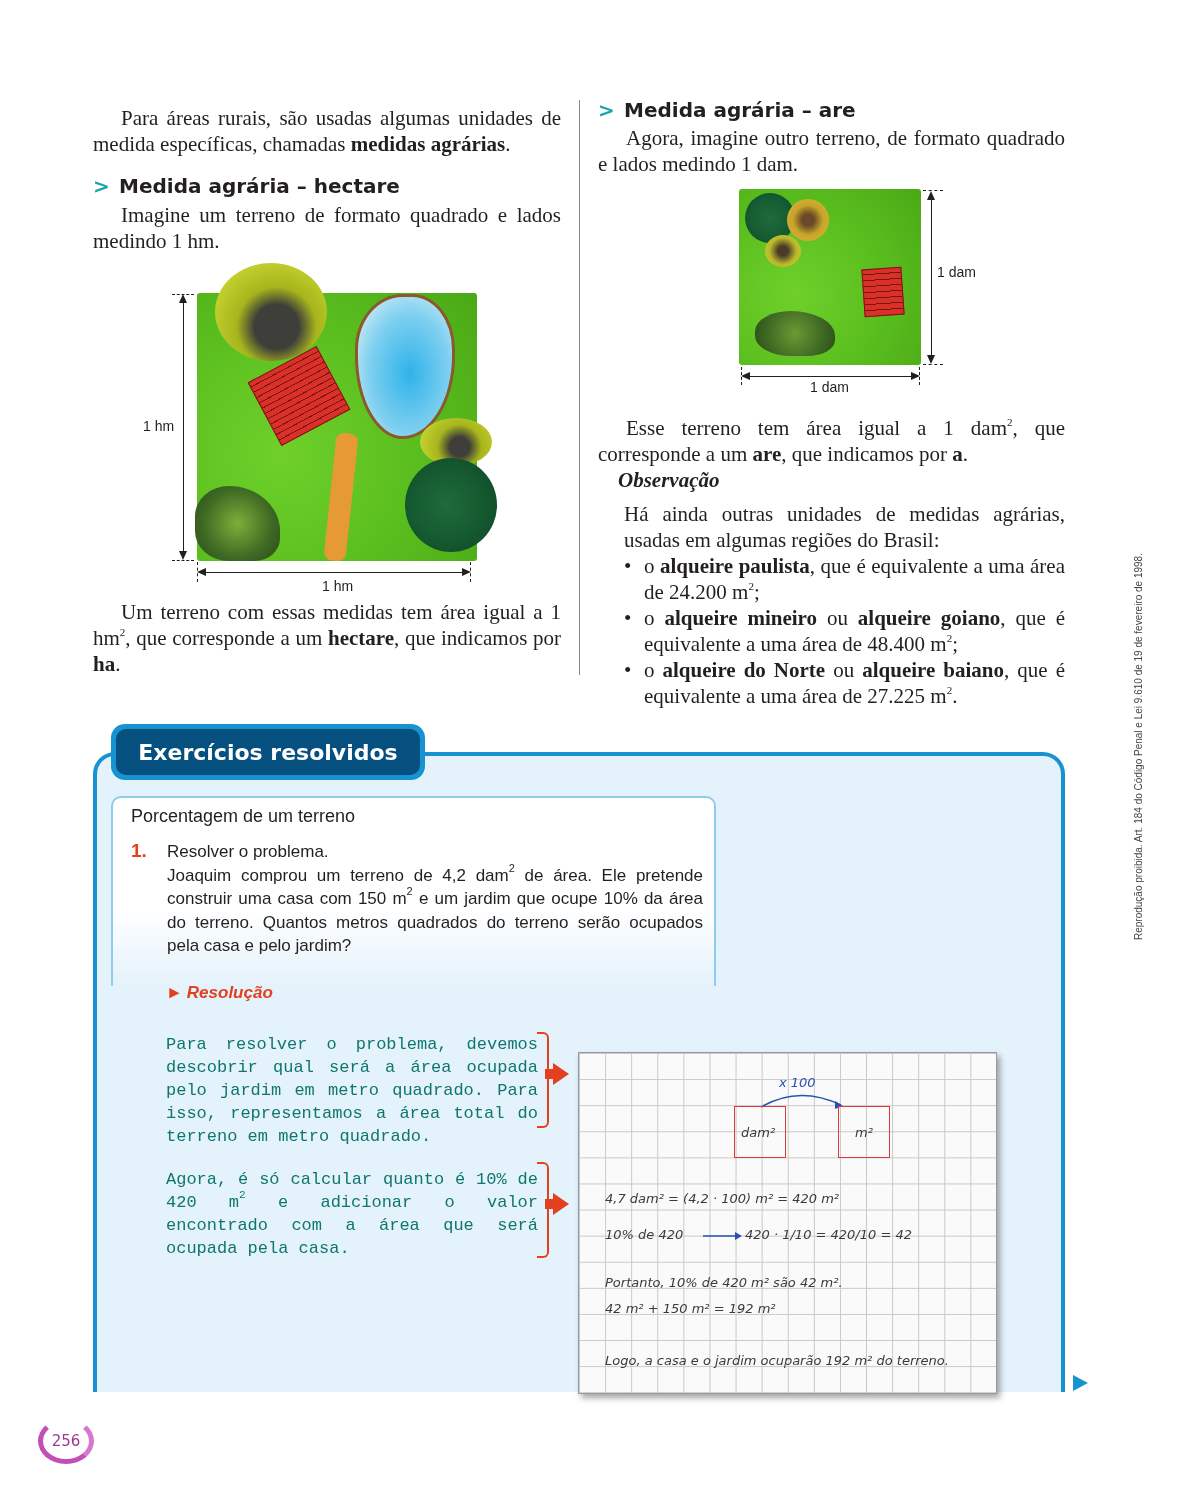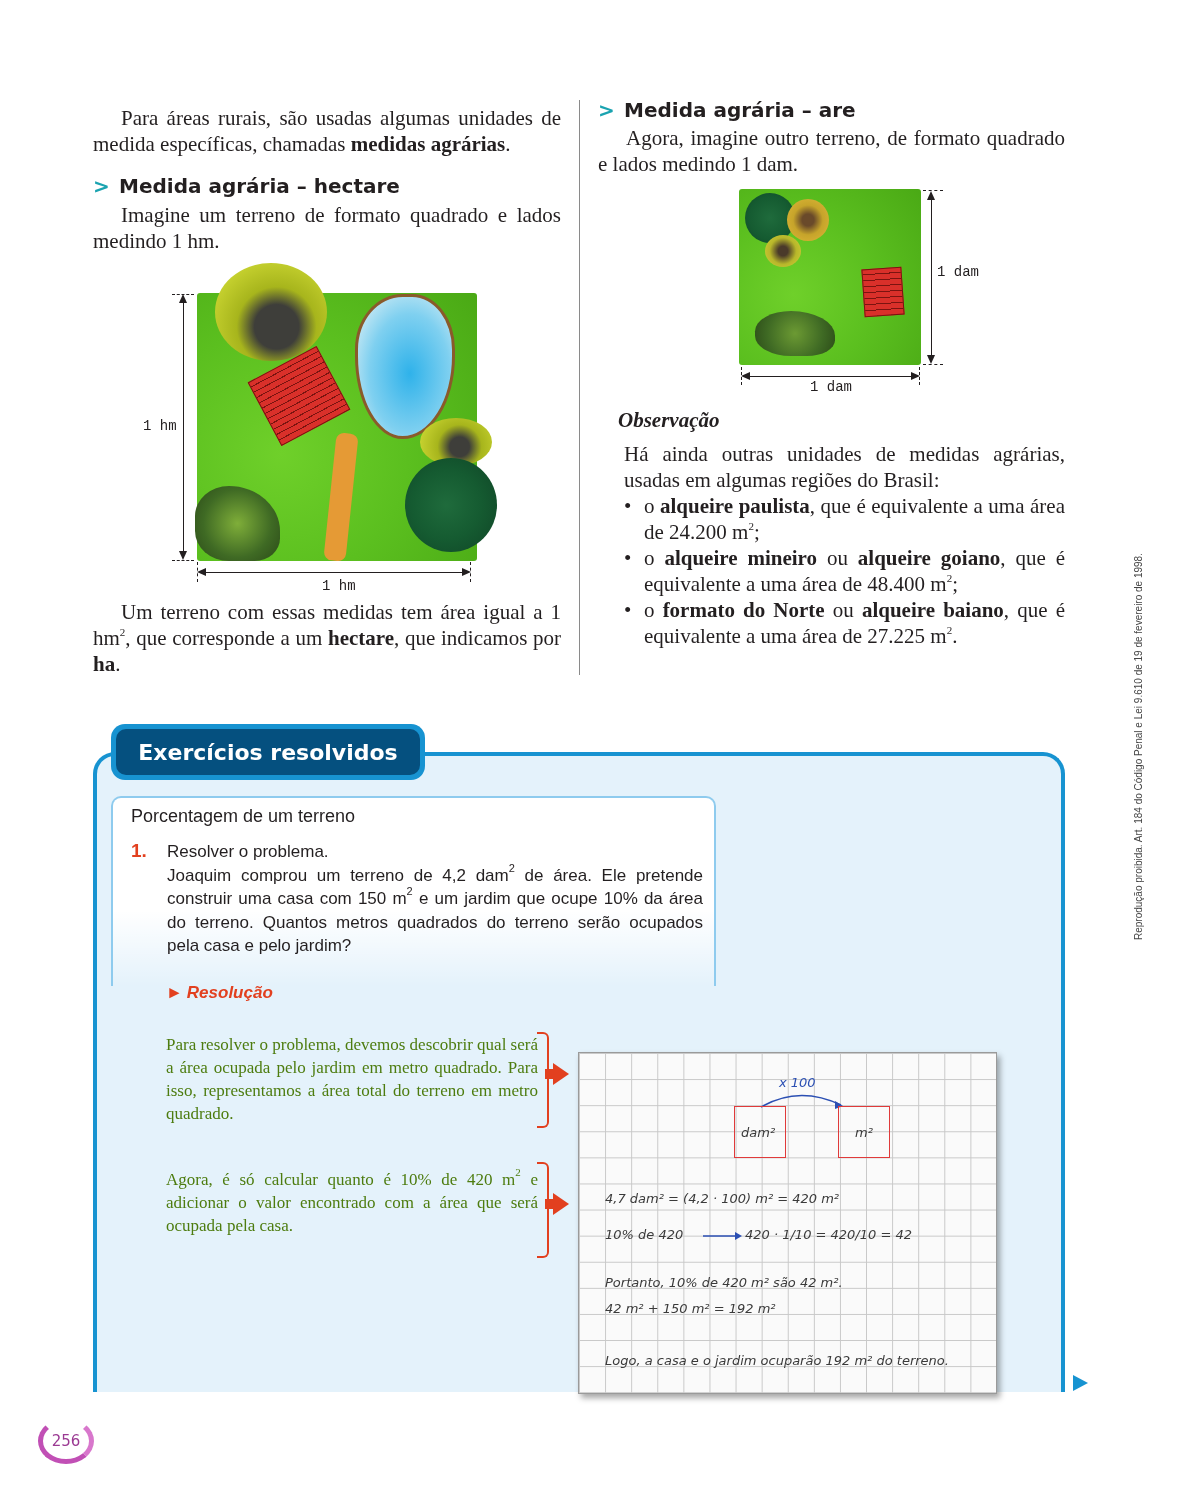--- a/index.html
+++ b/index.html
@@ -20,21 +20,21 @@
 
   .obs-title { font-style: italic; font-weight: bold; text-decoration-color: #9b2c6b; margin-left: 20px; }
   .obs-body { margin-left: 26px; text-align: justify; }
   ul.bullets { list-style: none; margin-left: 26px; }
   ul.bullets li { position: relative; padding-left: 20px; text-align: justify; margin-bottom: 0; }
   ul.bullets li::before { content: "•"; position: absolute; left: 0; top: 0; }
 
   
   .fig { position: absolute; }
   .grass { position: absolute; background: radial-gradient(circle at 30% 60%, #6fd02a 0%, #5bbf1f 50%, #4aa915 100%); border-radius: 3px; }
-  .dim-label { position: absolute; font-family: Liberation Mono, monospace; font-size: 14px; color: #231f20; }
+  .dim-label { position: absolute; font-family: Liberation Sans, sans-serif; font-size: 14px; color: #231f20; }
   .vline { position: absolute; width: 1px; background: #231f20; }
   .hline { position: absolute; height: 1px; background: #231f20; }
   .dash-h { position: absolute; height: 0; border-top: 1px dashed #231f20; }
   .dash-v { position: absolute; width: 0; border-left: 1px dashed #231f20; }
   .arrow-up { position: absolute; width: 0; height: 0; border-left: 4px solid transparent; border-right: 4px solid transparent; border-bottom: 9px solid #231f20; }
   .arrow-down { position: absolute; width: 0; height: 0; border-left: 4px solid transparent; border-right: 4px solid transparent; border-top: 9px solid #231f20; }
   .arrow-left { position: absolute; width: 0; height: 0; border-top: 4px solid transparent; border-bottom: 4px solid transparent; border-right: 9px solid #231f20; }
   .arrow-right { position: absolute; width: 0; height: 0; border-top: 4px solid transparent; border-bottom: 4px solid transparent; border-left: 9px solid #231f20; }
 
   .tree { position: absolute; border-radius: 50%; }
@@ -46,21 +46,21 @@
   .ex-box { position: absolute; left: 93px; top: 752px; width: 972px; height: 640px; background: #e4f2fb; border: 4px solid #1793d1; border-bottom: none; border-radius: 22px 22px 0 0; }
   .ex-tab { position: absolute; left: 111px; top: 724px; width: 314px; height: 56px; background: #1793d1; border-radius: 14px; padding: 5px; }
   .ex-tab-inner { width: 100%; height: 100%; background: #05507f; border-radius: 10px; color: #ffffff; font-family: "DejaVu Sans", sans-serif; font-weight: bold; font-size: 22px; display: flex; align-items: center; justify-content: center; }
   .problem-card { position: absolute; left: 111px; top: 796px; width: 605px; height: 190px; background: linear-gradient(#ffffff 60%, rgba(255,255,255,0) 100%); border: 2px solid #8ecbee; border-bottom: none; border-radius: 10px 10px 0 0; font-family: "Liberation Sans", sans-serif; }
   .problem-title { position: absolute; left: 18px; top: 8px; font-weight: normal; font-size: 18px; color: #231f20; }
   .problem-num { position: absolute; left: 18px; top: 42px; color: #e2401f; font-weight: bold; font-size: 19px; }
   .problem-text { position: absolute; left: 54px; top: 42px; width: 536px; font-size: 17px; line-height: 23.5px; color: #231f20; text-align: justify; }
   .res-head { position: absolute; left: 166px; top: 983px; font-family: "Liberation Sans", sans-serif; font-weight: bold; font-style: italic; font-size: 17px; color: #e2401f; }
   .res-head .tri { font-style: normal; margin-right: 4px; }
 
-  .step { position: absolute; left: 166px; width: 372px; font-family: Liberation Serif, serif; font-size: 17px; line-height: 23px; color: #4d7c0f; text-align: justify; }
+  .step { position: absolute; left: 166px; width: 372px; font-family: Liberation Mono, monospace; font-size: 17px; line-height: 23px; color: #0f766e; text-align: justify; }
   .bracket { position: absolute; width: 12px; border: 2px solid #e2401f; border-left: none; border-radius: 0 6px 6px 0; }
   .red-arrow { position: absolute; width: 0; height: 0; border-top: 11px solid transparent; border-bottom: 11px solid transparent; border-left: 16px solid #e2401f; }
   .red-arrow::before { content: ""; position: absolute; left: -24px; top: -5px; width: 9px; height: 10px; background: #e2401f; }
 
   .graph-paper { position: absolute; left: 578px; top: 1020px; width: 419px; height: 342px; background-color: #fafafa;
     background-image: linear-gradient(#c8c8c8 1px, transparent 1px), linear-gradient(90deg, #c8c8c8 1px, transparent 1px);
     background-size: 26.1px 26.1px; border: 1px solid #9a9a9a; box-shadow: 3px 4px 6px rgba(0,0,0,0.35); margin-top: 32px; }
   .hand { position: absolute; font-family: "DejaVu Sans", sans-serif; font-style: italic; font-size: 13px; color: #3a3a3a; white-space: nowrap; }
   .hand.blue { color: #2b4fb3; }
   .unit-box { position: absolute; border: 1.5px solid #e03a3a; }
@@ -112,26 +112,27 @@
 
 <div class="divider"></div>
 
 <div class="col col-right">
   <div class="section-head">
     <span class="chev">&gt;</span>
     <span>Medida agrária – are</span>
   </div>
   <p class="indent" style="margin-top:2px;">Agora, imagine outro terreno, de formato quadrado e lados medindo 1 dam.</p>
   <div style="height:230px;"></div>
+  <p class="indent"><span>Esse terreno tem área igual a 1 dam</span><sup>2</sup><span>, que corresponde a um </span><b>are</b><span>, que indicamos por </span><b>a</b><span>.</span></p>
   <div class="obs-title">Observação</div>
   <p class="obs-body">Há ainda outras unidades de medidas agrárias, usadas em algumas regiões do Brasil:</p>
   <ul class="bullets">
     <li><span>o </span><b>alqueire paulista</b><span>, que é equivalente a uma área de 24.200 m</span><sup>2</sup><span>;</span></li>
     <li><span>o </span><b>alqueire mineiro</b><span> ou </span><b>alqueire goiano</b><span>, que é equivalente a uma área de 48.400 m</span><sup>2</sup><span>;</span></li>
-    <li><span>o </span><b>formato do Norte</b><span> ou </span><b>alqueire baiano</b><span>, que é equivalente a uma área de 27.225 m</span><sup>2</sup><span>.</span></li>
+    <li><span>o </span><b>alqueire do Norte</b><span> ou </span><b>alqueire baiano</b><span>, que é equivalente a uma área de 27.225 m</span><sup>2</sup><span>.</span></li>
   </ul>
 </div>
 
 <div class="fig" style="left:735px; top:183px; width:260px; height:215px;">
   <div class="grass" style="left:4px; top:6px; width:182px; height:176px;"></div>
   <div class="tree" style="left:10px; top:10px; width:50px; height:50px; background: radial-gradient(circle at 50% 50%, #1f6b3c 0%, #155b31 60%, #0f4426 100%);"></div>
   <div class="tree" style="left:52px; top:16px; width:42px; height:42px; background: radial-gradient(circle at 50% 50%, #6a4a2a 0 20%, #c6a42a 50%, #e0b83a 100%);"></div>
   <div class="tree" style="left:30px; top:52px; width:36px; height:32px; background: radial-gradient(circle at 50% 50%, #4a3a2a 0 20%, #b8b72a 55%, #d4d03a 100%);"></div>
   <div class="roof" style="left:128px; top:85px; width:40px; height:48px; transform: rotate(-4deg);"></div>
   <div class="tree" style="left:20px; top:128px; width:80px; height:45px; border-radius: 45% 55% 35% 45%; background: radial-gradient(circle at 50% 50%, #6c9a33 0%, #3f6a24 60%, #2b4a18 100%);"></div>

